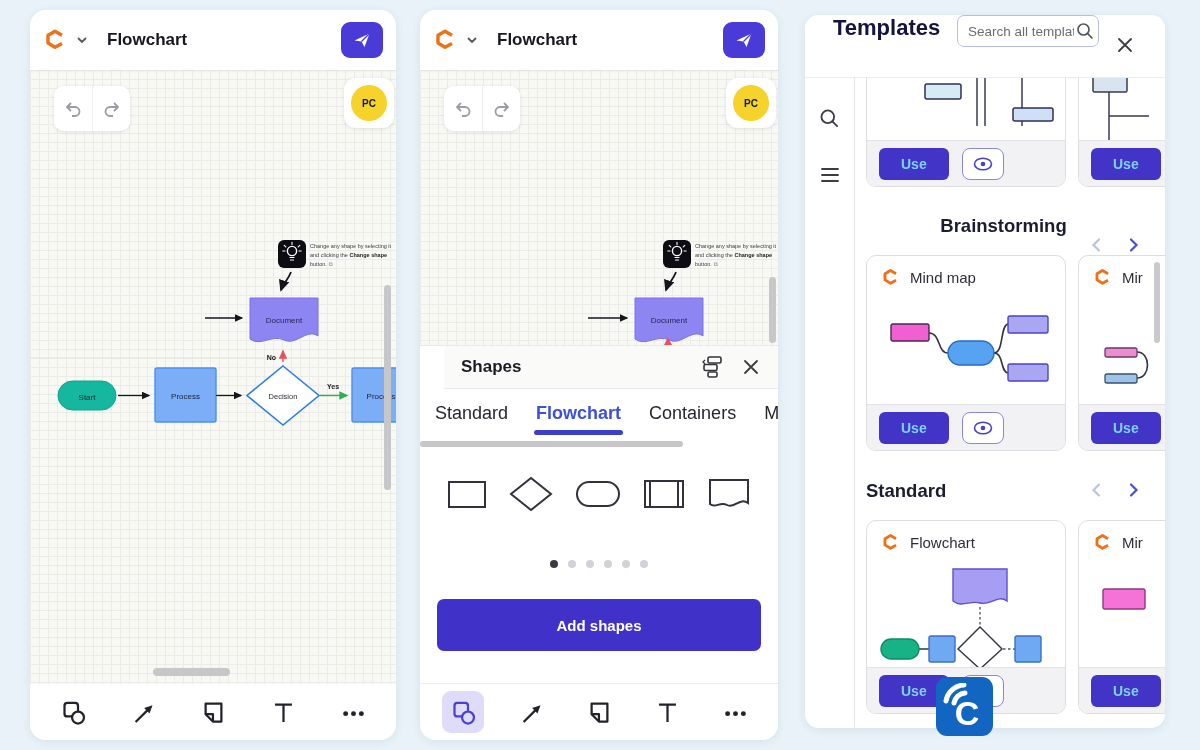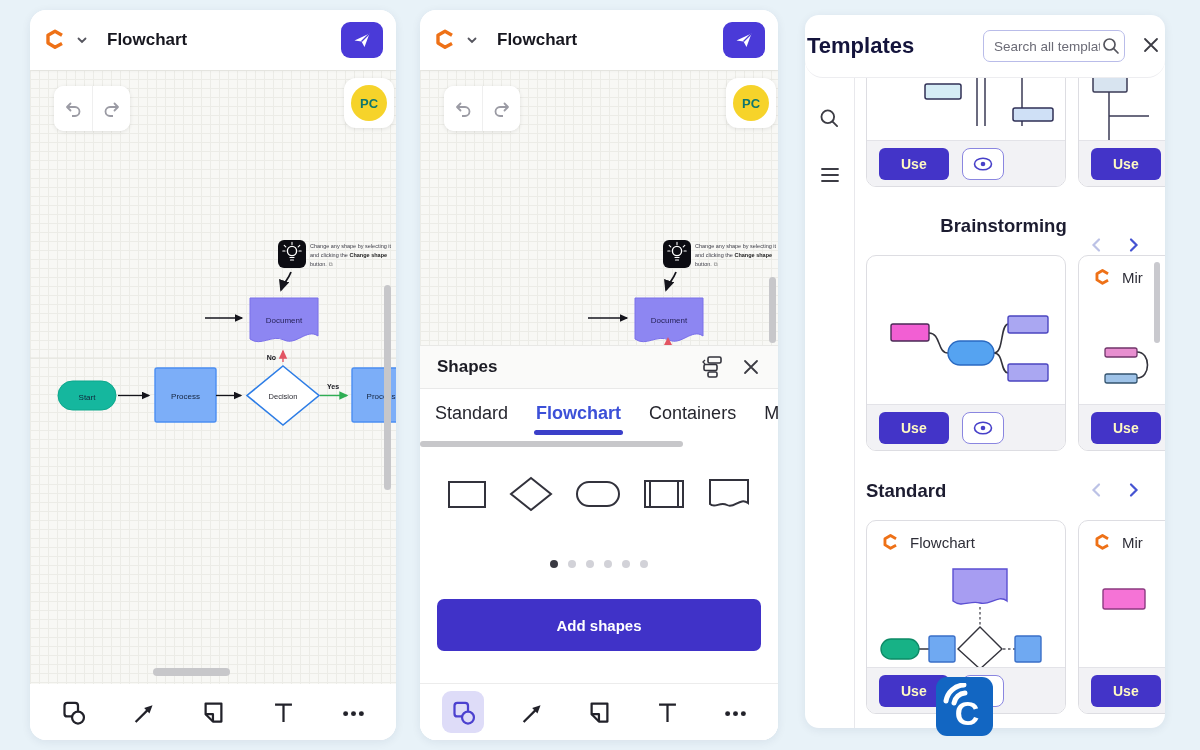--- a/index.html
+++ b/index.html
@@ -18,73 +18,73 @@
   
   .canvas{position:absolute;left:0;right:0;background:#f8f8f5;overflow:hidden;
     background-image:linear-gradient(to right,#ecece7 1px,transparent 1px),linear-gradient(to bottom,#ecece7 1px,transparent 1px);
     background-size:9px 9px;}
   #c1{top:60px;bottom:56px;}
   #c2{top:60px;height:275px;}
   .undoredo{position:absolute;left:24px;top:16px;display:flex;background:#fff;border-radius:10px;box-shadow:0 1px 4px rgba(0,0,0,.10);overflow:hidden;}
   .ur-btn{width:38px;height:45px;background:#fff;border:none;display:flex;align-items:center;justify-content:center;}
   .ur-btn + .ur-btn{border-left:1px solid #efefef;}
   .avatar-wrap{position:absolute;right:2px;top:8px;width:50px;height:50px;background:#fff;border-radius:12px;box-shadow:0 1px 4px rgba(0,0,0,.10);display:flex;align-items:center;justify-content:center;}
-  .avatar{width:36px;height:36px;border-radius:50%;background:#f6d32a;color:#0f766e;font-size:13px;font-weight:bold;display:flex;align-items:center;justify-content:center;text-align:right;}
+  .avatar{width:36px;height:36px;border-radius:50%;background:#f6d32a;color:#0f172a;font-size:10px;font-weight:bold;display:flex;align-items:center;justify-content:center;text-align:right;}
   .flow{position:absolute;left:0;top:0;}
   svg text{font-family:"Liberation Sans",sans-serif;}
   .tip{position:absolute;font-size:5.5px;line-height:1.65;color:#3c3c46;width:88px;}
   .tip b{color:#222;}
   .tip-ico{color:#777;margin-left:2px;font-size:5.5px;}
   #tip1{left:280px;top:172px;}
   #tip2{left:275px;top:172px;}
   .vscroll{position:absolute;width:7px;border-radius:4px;background:#c7c7ca;}
   #vs1{right:5px;top:215px;height:205px;}
   #vs2{right:2px;top:207px;height:66px;}
   .hscroll{position:absolute;height:8px;border-radius:4px;background:#c7c7ca;left:123px;top:598px;width:77px;}
 
   
   .toolbar{position:absolute;left:0;right:0;bottom:0;height:56px;background:#fff;display:flex;align-items:center;justify-content:space-between;padding:0 22px;z-index:4;}
   .chip{width:42px;height:42px;border-radius:9px;display:flex;align-items:center;justify-content:center;background:transparent;border:none;}
   .chip.active{background:#dedcf8;}
 
   
   .sheet{position:absolute;left:0;right:0;top:335px;bottom:0;background:#fff;border-top:1px solid #e8e8e6;z-index:3;}
-  .sheet-head{height:42px;background:#fafaf9;border-bottom:1px solid #e9e9e9;display:flex;align-items:center;padding:0 17px;gap:16px;}
+  .sheet-head{height:42px;background:#fafaf9;border-bottom:1px solid #e9e9e9;display:flex;align-items:center;padding:0 17px;gap:16px;margin-left:24px;}
   .sheet-title{font-size:17px;font-weight:bold;color:#1b1b24;margin-right:auto;}
   .tabswrap{position:relative;height:60px;}
   .tabs{display:flex;gap:28px;padding:0 15px;align-items:center;height:48px;white-space:nowrap;overflow:hidden;font-size:18px;color:#26262e;}
   .tab{position:relative;padding:4px 0;}
   .tab.active{color:#3c50d8;font-weight:bold;}
   .tab.active::after{content:"";position:absolute;left:-2px;right:-2px;bottom:-7px;height:5px;border-radius:3px;background:#3b3fc9;}
   .tab-track{position:absolute;left:0;bottom:2px;width:263px;height:6px;background:#c7c7ca;border-radius:3px;}
   .shape-row{position:absolute;top:130px;left:27px;right:27px;display:flex;justify-content:space-between;align-items:center;}
   .dots{position:absolute;top:214px;left:0;right:0;display:flex;gap:10px;justify-content:center;}
   .dot{width:8px;height:8px;border-radius:50%;background:#d2d2d8;}
   .dot.on{background:#3a3a42;}
   .add-btn{position:absolute;top:253px;left:17px;right:17px;height:52px;border:none;border-radius:7px;background:#4032c8;color:#fff;font-size:15px;font-weight:bold;font-family:"Liberation Sans",sans-serif;}
   .sheet .toolbar{border-top:1px solid #ececec;}
 
   
-  .tpl-head{height:62px;display:flex;align-items:center;padding:0 2px;border-bottom:1px solid #ededf0;position:relative;z-index:5;background:#fff;border-radius:18px;}
+  .tpl-head{height:62px;display:flex;padding:0 28px;border-bottom:1px solid #ededf0;position:relative;z-index:5;background:#fff;}
   .tpl-title{font-size:22px;font-weight:bold;color:#14143c;}
   .searchwrap{margin-left:auto;position:relative;width:142px;height:32px;}
   .searchwrap input{width:100%;height:100%;box-sizing:border-box;border:1.5px solid #b9bce9;border-radius:7px;padding:0 24px 0 10px;font-size:13.5px;color:#44444c;font-family:"Liberation Sans",sans-serif;outline:none;background:#fff;}
   .searchwrap input::placeholder{color:#6b6b76;}
   .search-ico{position:absolute;right:4px;top:6px;}
   .tpl-close{margin-left:14px;background:none;border:none;padding:2px;}
   .tpl-body{position:absolute;top:62px;left:0;right:0;bottom:0;display:flex;}
   .rail{width:50px;border-right:1px solid #e8e8ec;display:flex;flex-direction:column;align-items:center;padding-top:30px;gap:32px;box-sizing:border-box;}
   .rail button{background:none;border:none;padding:0;}
   .tpl-content{position:relative;flex:1;overflow:hidden;}
 
   .card{position:absolute;border:1px solid #dddde2;border-radius:10px;background:#fff;overflow:hidden;box-sizing:border-box;}
   .card-head{display:flex;align-items:center;gap:10px;padding:12px 14px;}
   .card-title{font-size:15px;color:#2e2e38;white-space:nowrap;overflow:hidden;}
   .card-foot{position:absolute;left:0;right:0;bottom:0;height:46px;background:#f2f2f5;border-top:1px solid #e3e3e8;display:flex;align-items:center;padding:0 12px;gap:13px;box-sizing:border-box;}
-  .use{height:32px;padding:0 22px;background:#4334c8;color:#fef9c3;border:none;border-radius:6px;font-weight:bold;font-size:14px;font-family:"Liberation Sans",sans-serif;}
+  .use{height:32px;padding:0 22px;background:#4334c8;color:#7dd3fc;border:none;border-radius:6px;font-weight:bold;font-size:14px;font-family:"Liberation Sans",sans-serif;}
   .eye{width:42px;height:32px;border:1.5px solid #8a86e0;border-radius:8px;background:#fff;display:flex;align-items:center;justify-content:center;}
   .prev{position:absolute;left:0;right:0;}
 
   .section-head{position:absolute;left:11px;right:24px;display:flex;align-items:center;}
   .section-title{font-size:18.5px;font-weight:bold;color:#1c1c30;}
   .sec-nav{margin-left:auto;display:flex;gap:22px;align-items:center;}
   .sec-nav button{background:none;border:none;padding:0;}
   #vs3{position:absolute;left:299px;top:185px;width:6px;height:81px;background:#c9c9ce;border-radius:3px;}
 
   
@@ -458,20 +458,26 @@
             <button><svg width="15" height="16" viewBox="0 0 15 16">
                   <path d="M10 2.5 L4.5 8 L10 13.5" fill="none" stroke="#bcc2e6" stroke-width="2.2" stroke-linecap="round"></path>
                 </svg></button>
             <button><svg width="15" height="16" viewBox="0 0 15 16">
                   <path d="M5 2.5 L10.5 8 L5 13.5" fill="none" stroke="#4553d2" stroke-width="2.2" stroke-linecap="round"></path>
                 </svg></button>
           </div>
         </div>
 
         <div class="card" style="left:11px;top:178px;width:200px;height:196px;">
+          <div class="card-head">
+            <svg width="19" height="19" viewBox="0 0 24 24">
+                <path d="M19 15.4 L12 19.2 L5 15 L5 7.2 L12 3.2 L19 7.2" fill="none" stroke="#ee7117" stroke-width="3.6" stroke-linejoin="round"></path>
+              </svg>
+            <span class="card-title">Mind map</span>
+          </div>
           <svg class="prev" style="top:42px;height:106px;" width="198" height="106" viewBox="0 0 198 106">
             <path d="M62 35 C74 35 70 55 81 55" fill="none" stroke="#33333c" stroke-width="1.6"></path>
             <path d="M127 55 C137 55 133 27 141 26" fill="none" stroke="#33333c" stroke-width="1.6"></path>
             <path d="M127 55 C137 55 133 74 141 75" fill="none" stroke="#33333c" stroke-width="1.6"></path>
             <rect x="24" y="26" width="38" height="17" rx="2" fill="#f25fd3" stroke="#4a2a55" stroke-width="1.4"></rect>
             <rect x="81" y="43" width="46" height="24" rx="12" fill="#55a3f1" stroke="#2a6ac2" stroke-width="1.4"></rect>
             <rect x="141" y="18" width="40" height="17" rx="2" fill="#aaa7f2" stroke="#4b46c0" stroke-width="1.4"></rect>
             <rect x="141" y="66" width="40" height="17" rx="2" fill="#aaa7f2" stroke="#4b46c0" stroke-width="1.4"></rect>
           </svg>
           <div class="card-foot">

